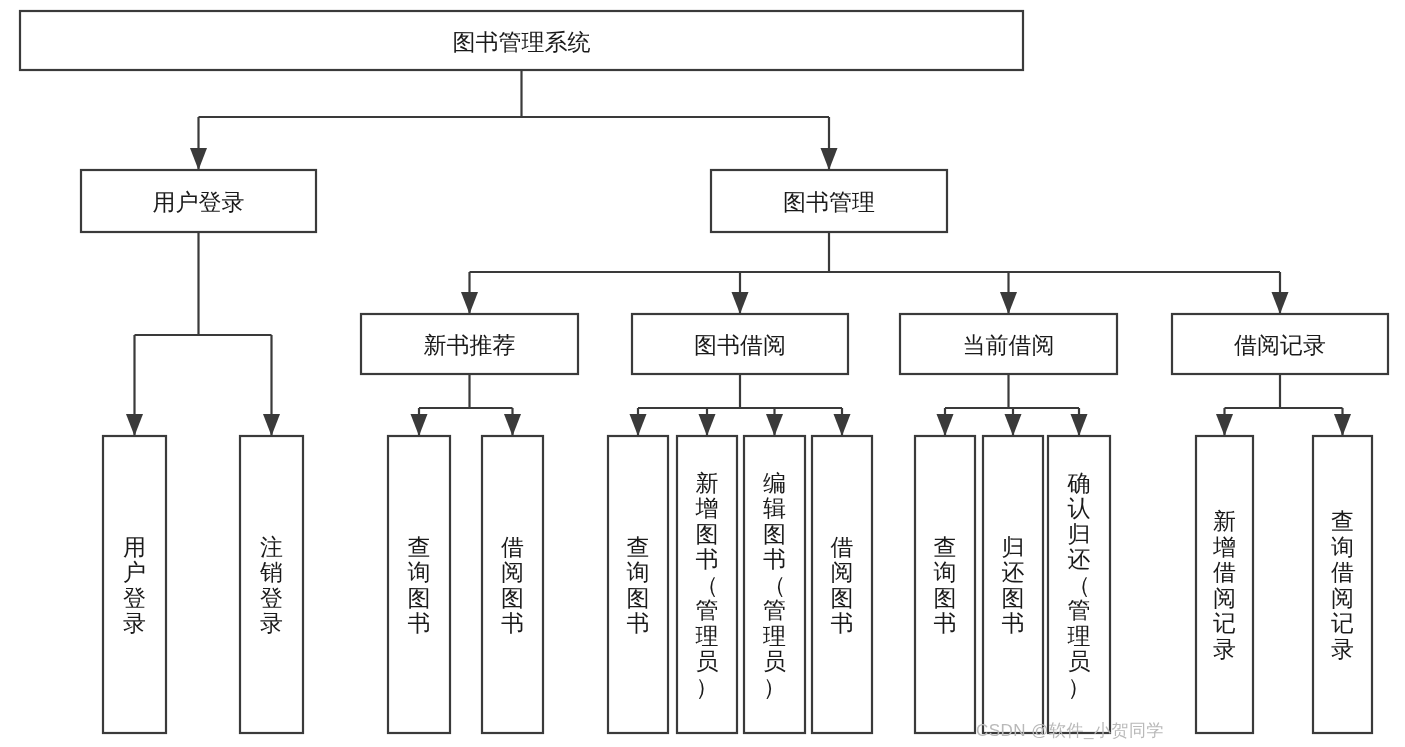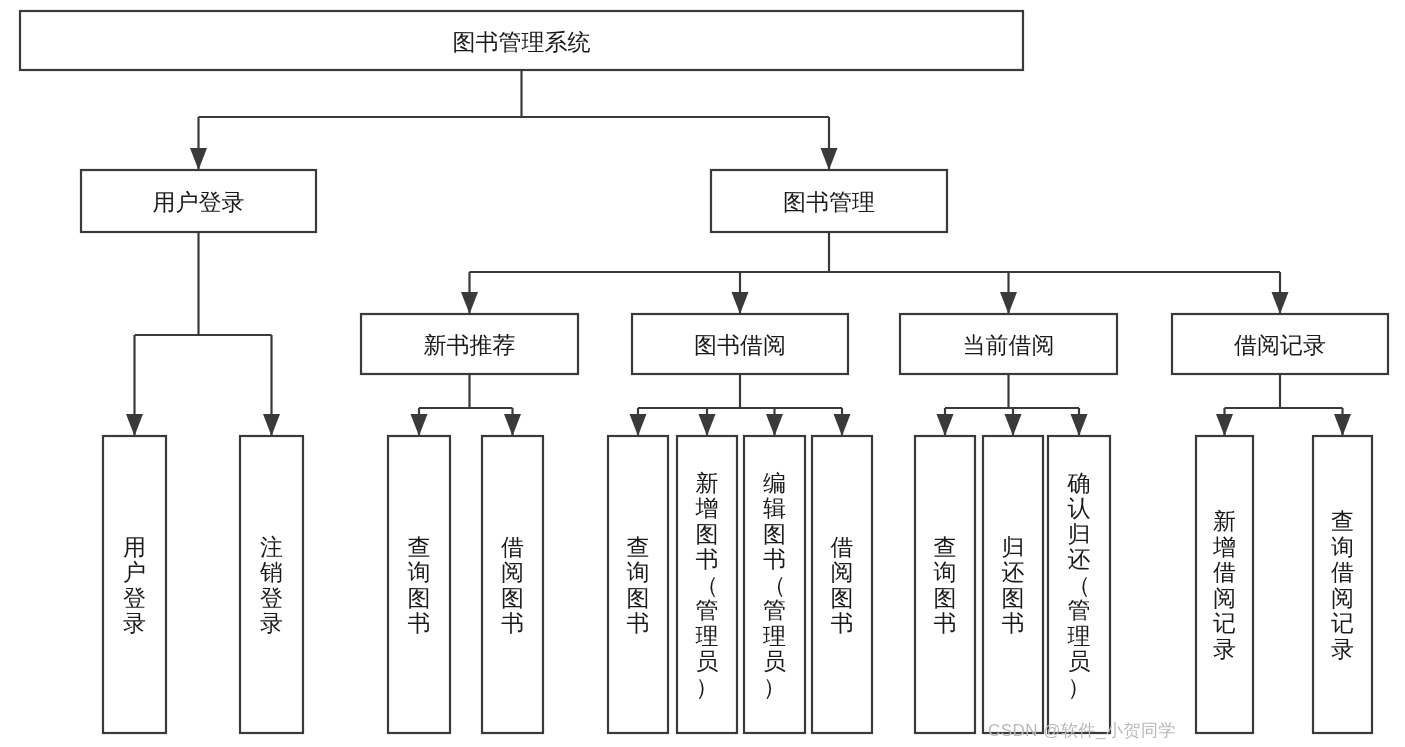--- a/index.html
+++ b/index.html
@@ -48,21 +48,21 @@
     dominant-baseline: central;
   }
   .node-label-v {
     font-family: "Liberation Sans", "DejaVu Sans", sans-serif;
     font-size: 23px;
     fill: #1a1a1a;
     text-anchor: middle;
   }
   .watermark-text {
     position: absolute;
-    right: 14px;
+    right: 26px;
     bottom: 5px;
     font-family: "Liberation Sans", "DejaVu Sans", sans-serif;
     font-size: 17px;
     color: #b9b9b9;
     white-space: nowrap;
     letter-spacing: 0.5px;
   }
 </style>
 </head>
 <body>

